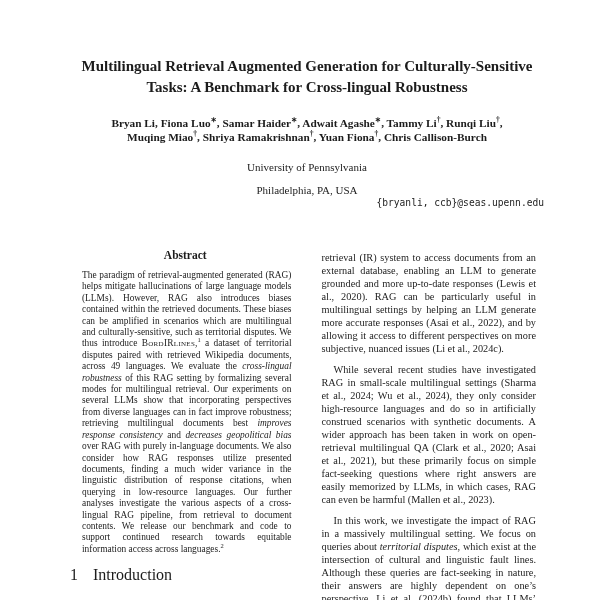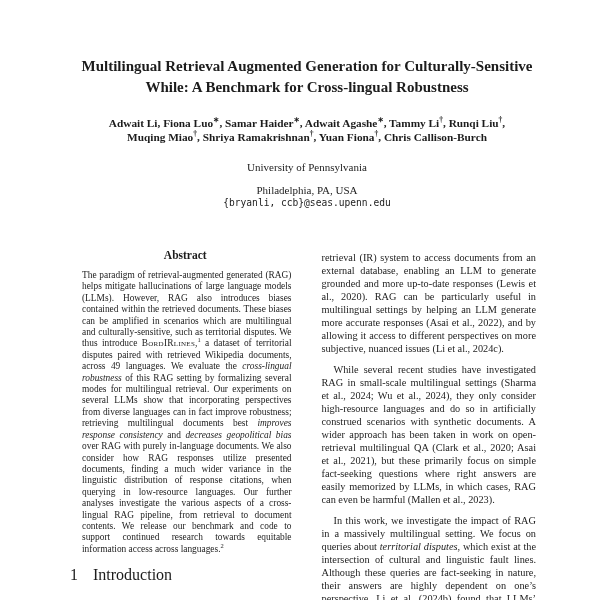--- a/index.html
+++ b/index.html
@@ -36,21 +36,21 @@
     line-height: 0;
   }
   .affil {
     text-align: center;
     font-size: 11px;
     line-height: 12.5px;
     margin-top: 10px;
   }
   .affil.first { margin-top: 17px; }
   .email {
-    text-align: center;
+    text-align: right;
     font-family: "DejaVu Sans Mono", monospace;
     font-size: 9.6px;
     line-height: 12px;
     margin-top: 1px;
   }
   
   .cols {
     display: flex;
     gap: 13px;
     margin-top: 34px;
@@ -97,25 +97,25 @@
   .indent { text-indent: 12px; }
 </style>
 </head>
 <body>
 
 <div class="page">
 
   <header>
     <h1 class="title">
       <span class="tline">Multilingual Retrieval Augmented Generation for Culturally-Sensitive</span>
-      <span class="tline">While: A Benchmark for Cross-lingual Robustness</span>
+      <span class="tline">Tasks: A Benchmark for Cross-lingual Robustness</span>
     </h1>
 
     <div class="authors">
-      <div><span>Adwait Li, Fiona Luo</span><span class="asup">∗</span><span>, Samar Haider</span><span class="asup">∗</span><span>, Adwait Agashe</span><span class="asup">∗</span><span>, Tammy Li</span><span class="asup">†</span><span>, Runqi Liu</span><span class="asup">†</span><span>,</span></div>
+      <div><span>Bryan Li, Fiona Luo</span><span class="asup">∗</span><span>, Samar Haider</span><span class="asup">∗</span><span>, Adwait Agashe</span><span class="asup">∗</span><span>, Tammy Li</span><span class="asup">†</span><span>, Runqi Liu</span><span class="asup">†</span><span>,</span></div>
       <div><span>Muqing Miao</span><span class="asup">†</span><span>, Shriya Ramakrishnan</span><span class="asup">†</span><span>, Yuan Fiona</span><span class="asup">†</span><span>, Chris Callison-Burch</span></div>
     </div>
 
     <div class="affil first">University of Pennsylvania</div>
     <div class="affil">Philadelphia, PA, USA</div>
     <div class="email">{bryanli, ccb}@seas.upenn.edu</div>
   </header>
 
   <div class="cols">
 

